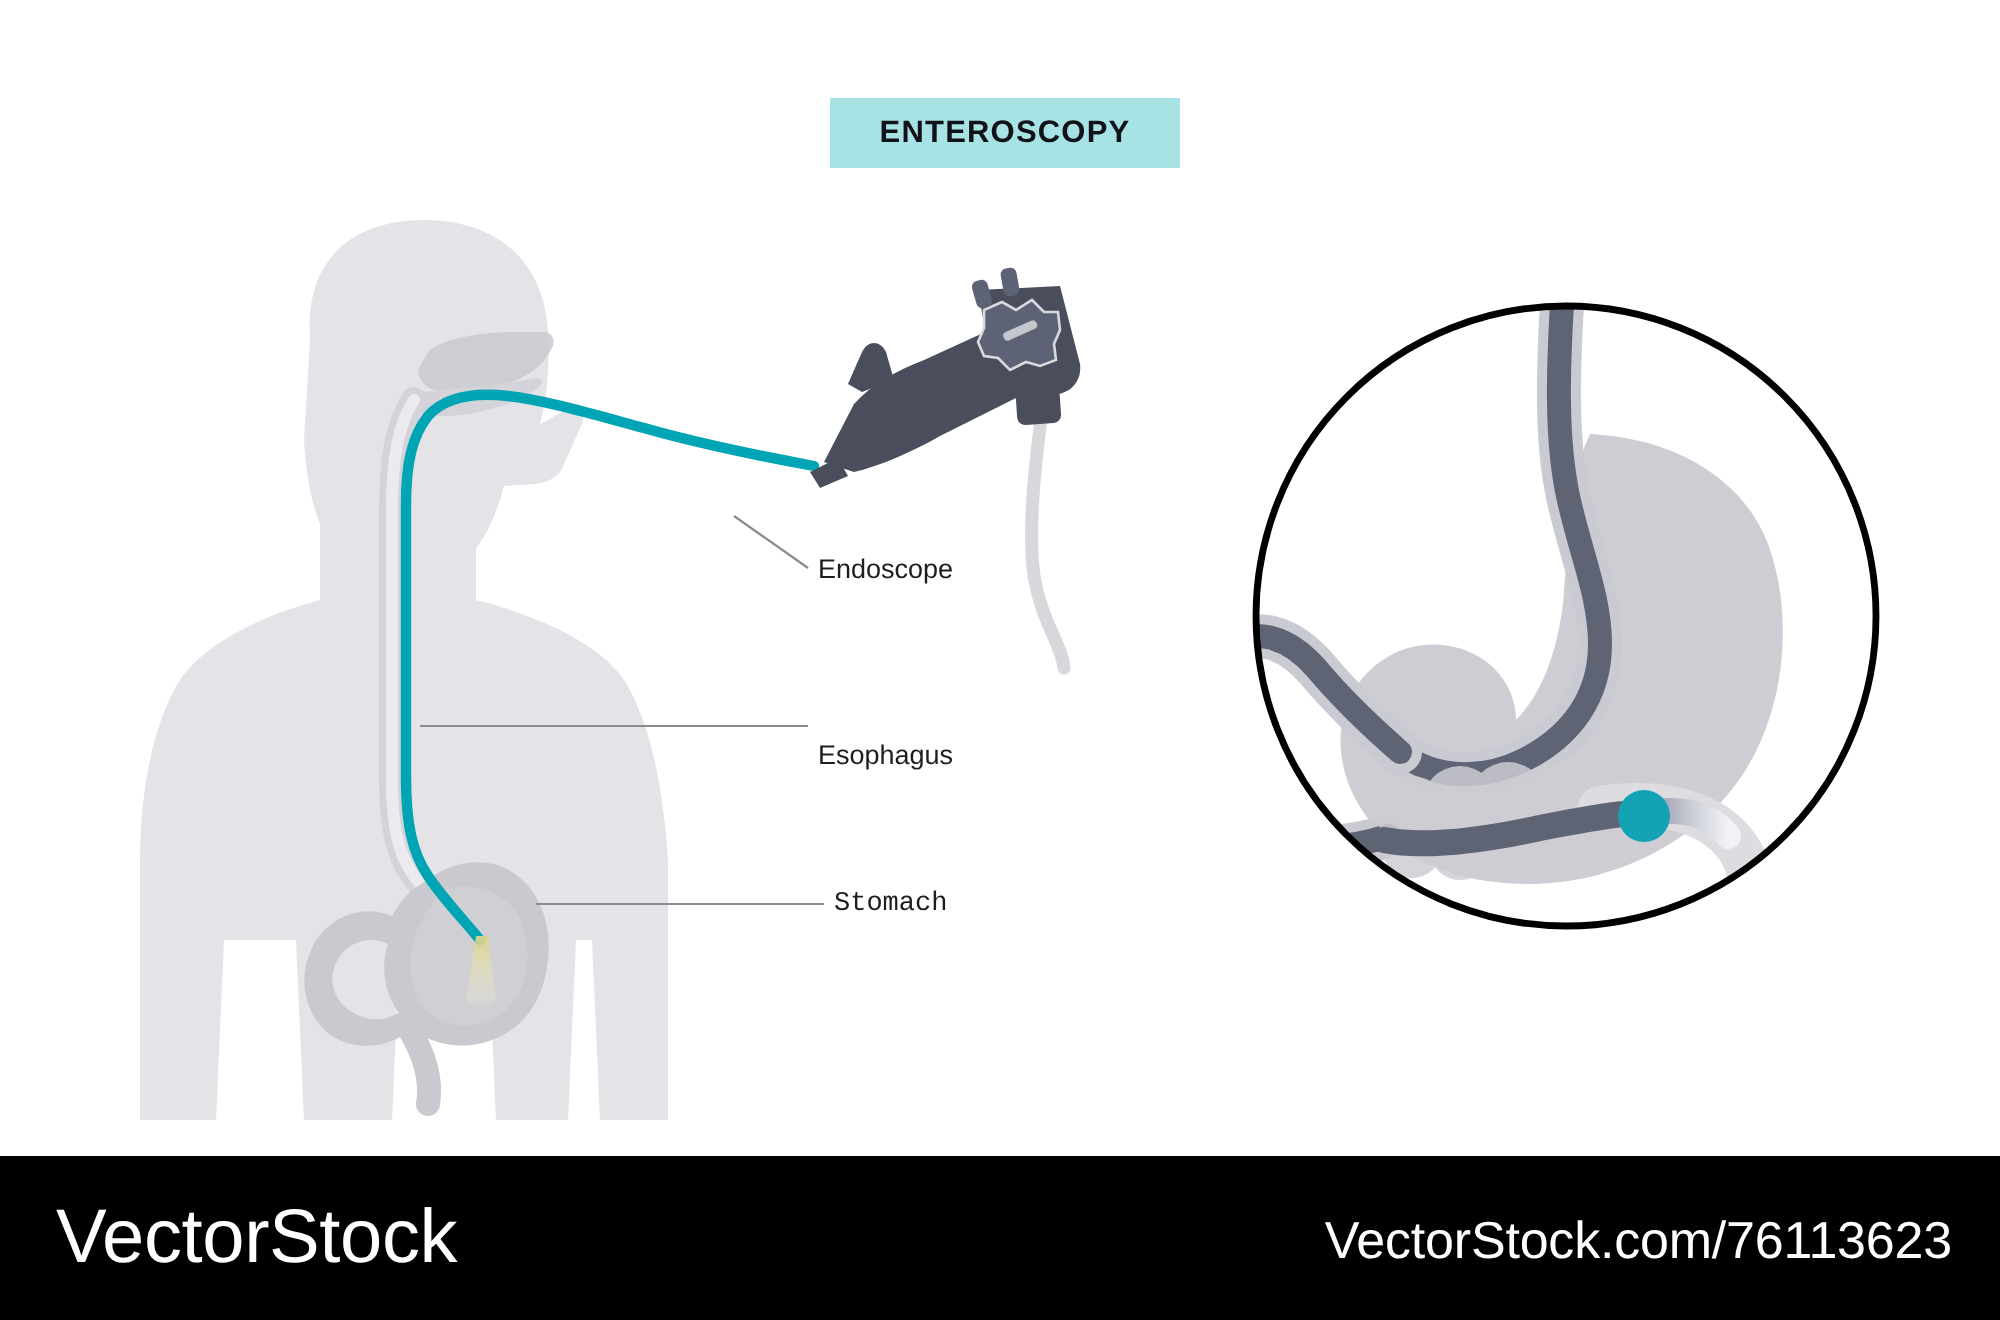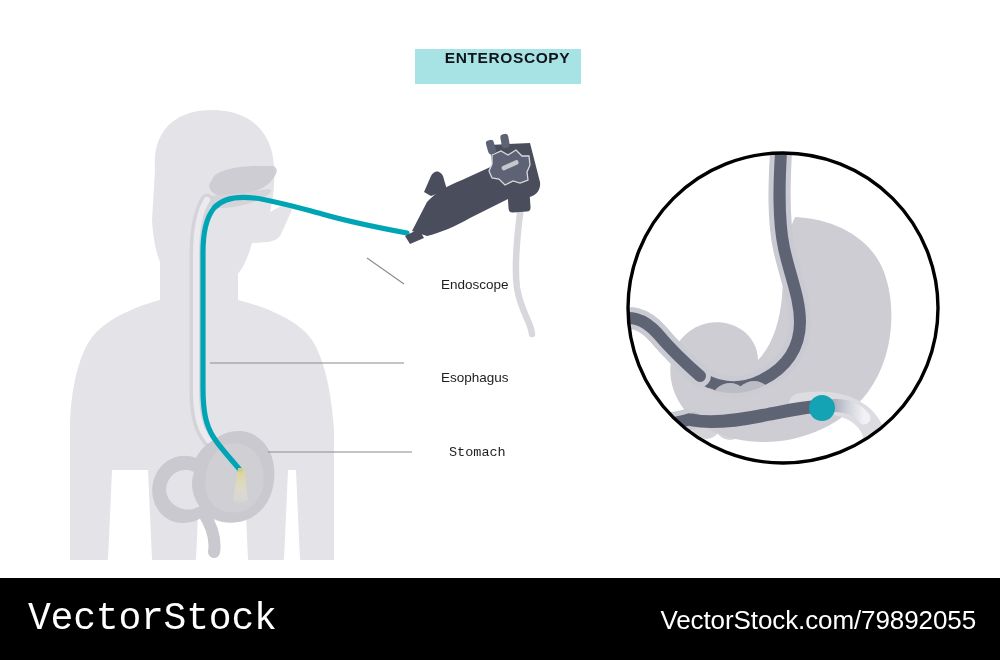--- a/index.html
+++ b/index.html
@@ -20,62 +20,61 @@
     left: 0; top: 0;
     width: 1000px;
     height: 660px;
   }
 
   
   .title-banner {
     position: absolute;
     left: 415px;
     top: 49px;
-    width: 147px;
+    width: 175px;
     height: 35px;
     background: #a7e3e4;
     display: flex;
+    align-items: center;
     justify-content: center;
-    padding-left: 19px;
   }
   .title-banner .title-text {
     font-family: "Liberation Sans", sans-serif;
     font-weight: bold;
     font-size: 15.5px;
     letter-spacing: 0.6px;
     color: #111318;
   }
 
   
   .callout-label {
     position: absolute;
     font-family: "Liberation Sans", sans-serif;
     font-size: 13.5px;
     color: #1d1d22;
     white-space: nowrap;
-    margin-left: 32px;
   }
   .label-endoscope { left: 409px; top: 277px; }
   .label-esophagus { left: 409px; top: 370px; }
   .label-stomach   { left: 417px; top: 445px; font-family: Liberation Mono, monospace; }
 
   
   .footer-bar {
     position: absolute;
     left: 0;
     top: 578px;
     width: 1000px;
     height: 82px;
     background: #000000;
   }
   .footer-brand {
     position: absolute;
     left: 28px;
     top: 597px;
-    font-family: Liberation Mono, monospace;
+    font-family: Liberation Sans, sans-serif;
     font-size: 38px;
     font-weight: normal;
     color: #ffffff;
     letter-spacing: -0.2px;
     line-height: 44px;
   }
   .footer-url {
     position: absolute;
     right: 24px;
     top: 605px;
@@ -347,15 +346,15 @@
   <div class="callout-label label-endoscope">Endoscope</div>
 
   <div class="callout-label label-esophagus">Esophagus</div>
 
   <div class="callout-label label-stomach">Stomach</div>
 
   <div class="footer-bar"></div>
 
   <div class="footer-brand">VectorStock</div>
 
-  <div class="footer-url">VectorStock.com/79892055</div>
+  <div class="footer-url">VectorStock.com/76113623</div>
 
 </div>
 
 </body></html>

